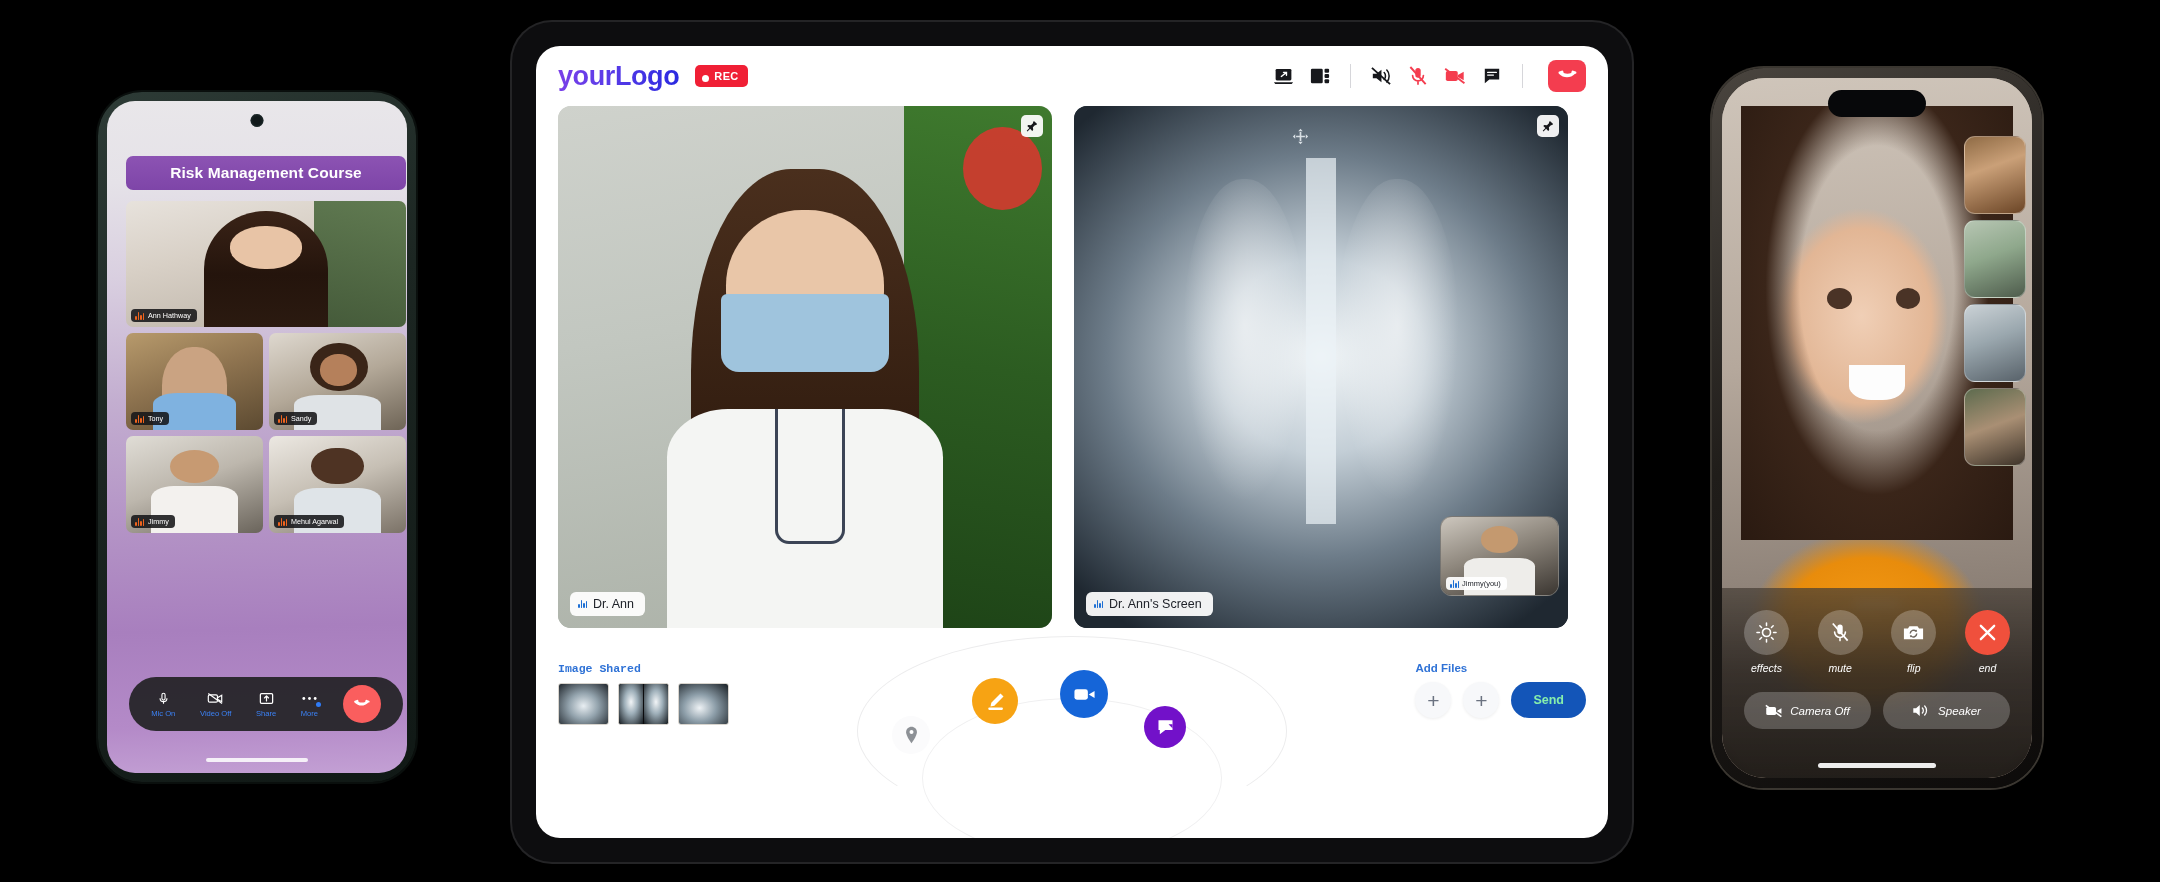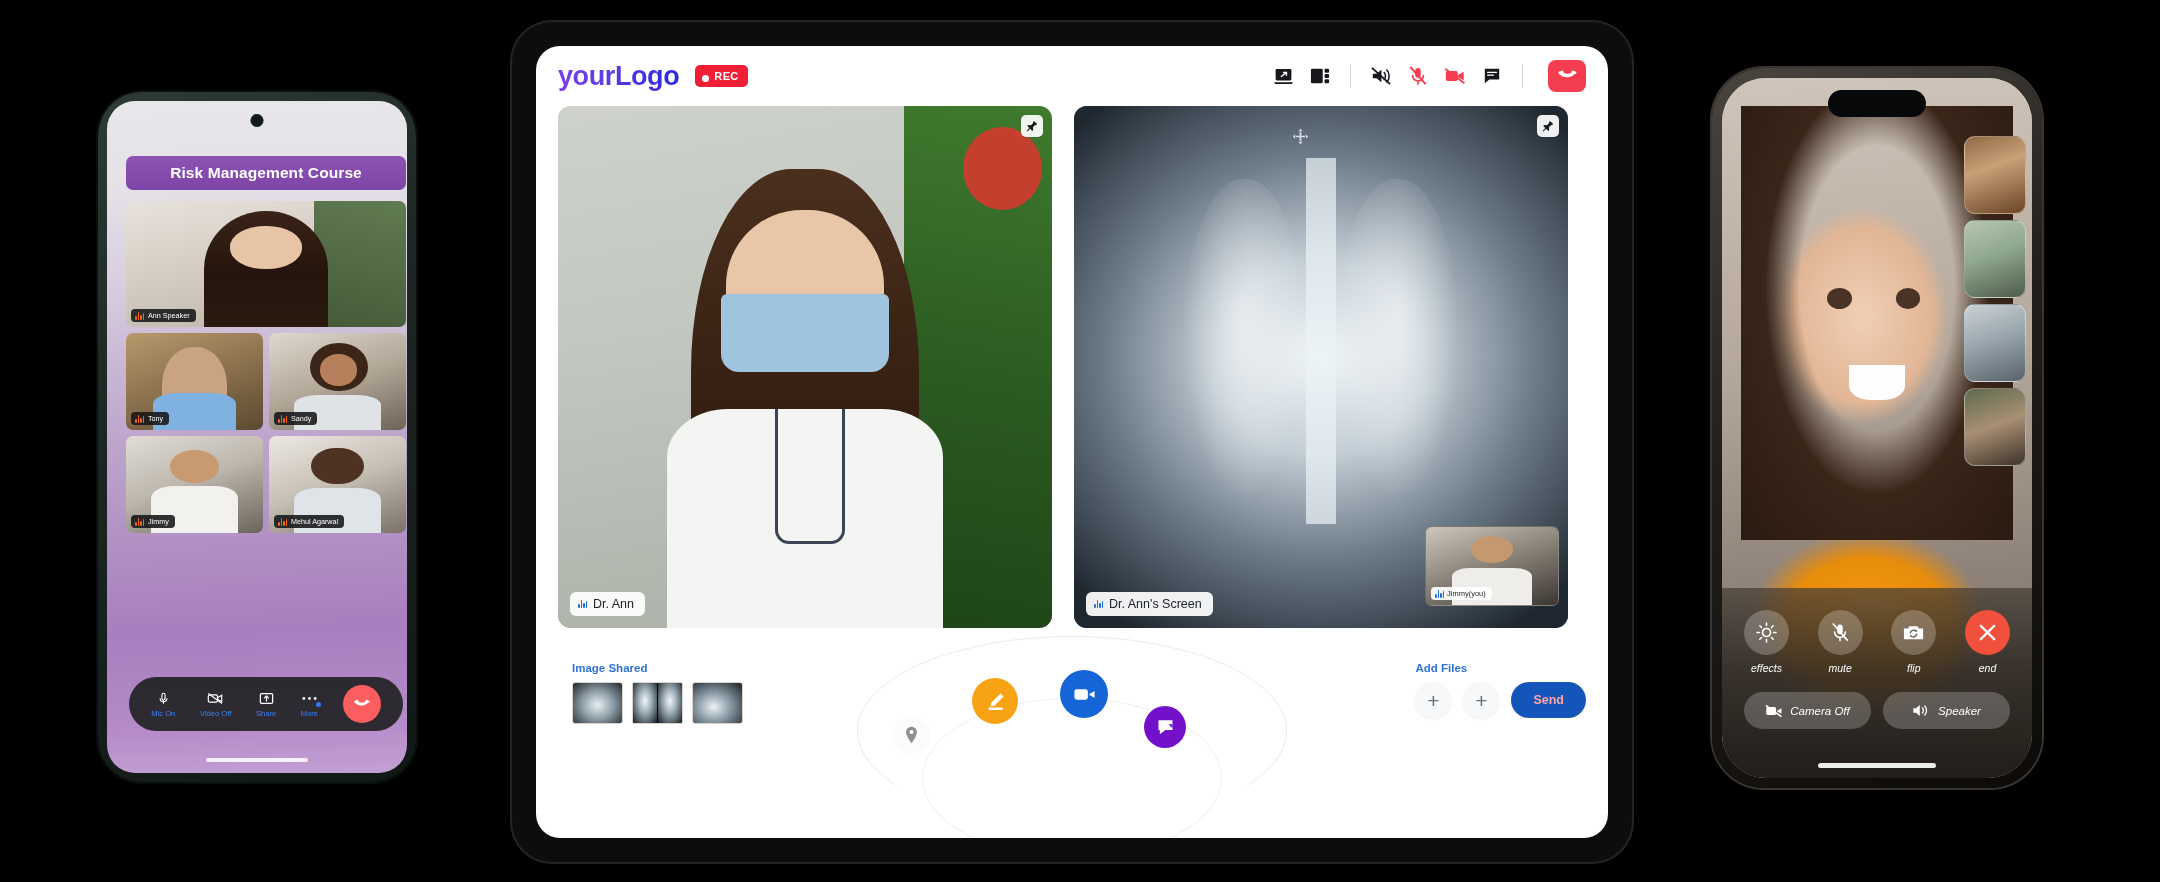--- a/index.html
+++ b/index.html
@@ -128,60 +128,60 @@
   }
   .move-handle { position: absolute; left: 218px; top: 22px; opacity: .9; }
   .tb-label {
     position: absolute; left: 12px; bottom: 12px;
     background: rgba(255,255,255,.93); border-radius: 6px;
     padding: 5px 11px 5px 8px;
     display: flex; align-items: center; gap: 6px;
     font-size: 12.5px; color: #20232a; white-space: nowrap;
   }
   .pip {
-    position: absolute; right: 9px; bottom: 22px;
-    width: 134px; height: 80px; border-radius: 7px; overflow: hidden;
+    position: absolute; right: 9px; bottom: 32px;
+    width: 119px; height: 80px; border-radius: 12px; overflow: hidden;
     background: linear-gradient(160deg,#6e6a63,#3c3a36);
     border: 1px solid rgba(255,255,255,.25);
   }
   .pip .tb-label { left: 5px; bottom: 5px; padding: 2px 6px 2px 4px; font-size: 7.5px; gap:3px; border-radius:4px; }
 
   .tb-bottom { position: relative; margin-top: 26px; padding: 0 22px; height: 150px; }
   .arc {
     position: absolute; left: 50%; top: -18px; transform: translateX(-50%);
     width: 430px; height: 190px; border-radius: 50%;
     border: 1px solid #ececed; border-bottom-color: transparent;
   }
   .arc2 {
     position: absolute; left: 50%; top: 44px; transform: translateX(-50%);
     width: 300px; height: 160px; border-radius: 50%;
     border: 1px solid #f0f0f1;
   }
   .sec-label { font-size: 11.5px; font-weight: bold; color: #2f72d6; margin-bottom: 8px; }
-  .shared { position: absolute; left: 36px; top: 8px; }
+  .shared { position: absolute; left: 22px; top: 8px; font-family: Liberation Mono, monospace; }
   .thumbs { display: flex; gap: 9px; }
   .thumb {
     width: 51px; height: 42px; border-radius: 3px; overflow: hidden;
     background: #0b0b0d; border: 1px solid #d8d4cd;
     display: flex;
   }
   .xr { flex: 1; background: radial-gradient(ellipse at 50% 55%, #e8eef2 0%, #93a3ad 42%, #20262c 100%); }
   .xr.b { background: radial-gradient(ellipse at 50% 45%, #f2f5f7 0%, #9fb0ba 38%, #141a1f 100%); }
   .xr.c { background: radial-gradient(ellipse at 42% 60%, #eef2f5 0%, #8d9ea9 40%, #181e23 100%); }
 
   .addfiles { position: absolute; right: 22px; top: 8px; text-align: left; }
   .af-row { display: flex; align-items: center; gap: 12px; }
   .plus-btn {
     width: 36px; height: 36px; border-radius: 50%; background: #f7f8fa;
     display: flex; align-items: center; justify-content: center;
     color: #6b7280; font-size: 21px; font-weight: 300; line-height: 1;
     box-shadow: 0 1px 3px rgba(0,0,0,.07);
   }
   .send-btn {
-    background: #1355b8; color: #fca5a5; border-radius: 20px;
+    background: #1355b8; color: #86efac; border-radius: 20px;
     padding: 11px 22px; font-size: 12.5px; font-weight: bold; text-align: center;
   }
   .fabs { position: absolute; left: 50%; top: 6px; transform: translateX(-50%); width: 360px; height: 120px; }
   .fab { position: absolute; border-radius: 50%; display:flex; align-items:center; justify-content:center; }
   .fab-pin  { left: 0px;   top: 56px; width: 38px; height: 38px; background: #fbfbfc; }
   .fab-edit { left: 80px;  top: 18px; width: 46px; height: 46px; background: #f7a313; }
   .fab-vid  { left: 168px; top: 10px; width: 48px; height: 48px; background: #1565d8; }
   .fab-chat { left: 252px; top: 46px; width: 42px; height: 42px; background: #7211c9; }
 
   
@@ -273,21 +273,21 @@
           <div style="position:absolute;right:0;top:0;width:33%;height:100%;background:linear-gradient(200deg,#4b6b3c,#2f4a26);opacity:.85"></div>
           <div style="position:absolute;left:28%;top:8%;width:44%;height:92%;border-radius:50% 50% 0 0;background:linear-gradient(180deg,#3a2317 0%,#24140c 55%,#2b1a10 100%)"></div>
           <div style="position:absolute;left:37%;top:20%;width:26%;height:34%;border-radius:48%;background:#e8c4a6"></div>
           <div class="name-badge">
             <span class="wave">
                 <i></i>
                 <i></i>
                 <i></i>
                 <i></i>
               </span>
-            <span>Ann Speaker</span>
+            <span>Ann Hathway</span>
           </div>
         </div>
 
         <div class="pl-row">
           <div class="pl-tile" style="background:linear-gradient(160deg,#b79a6c 0%,#8f7450 45%,#5c4a31 100%)">
             <div style="position:absolute;left:26%;top:14%;width:48%;height:86%;border-radius:46% 46% 0 0;background:#caa382"></div>
             <div style="position:absolute;left:20%;top:62%;width:60%;height:38%;background:#7fb2e0;border-radius:30% 30% 0 0"></div>
             <div class="name-badge">
               <span class="wave">
                   <i></i>

